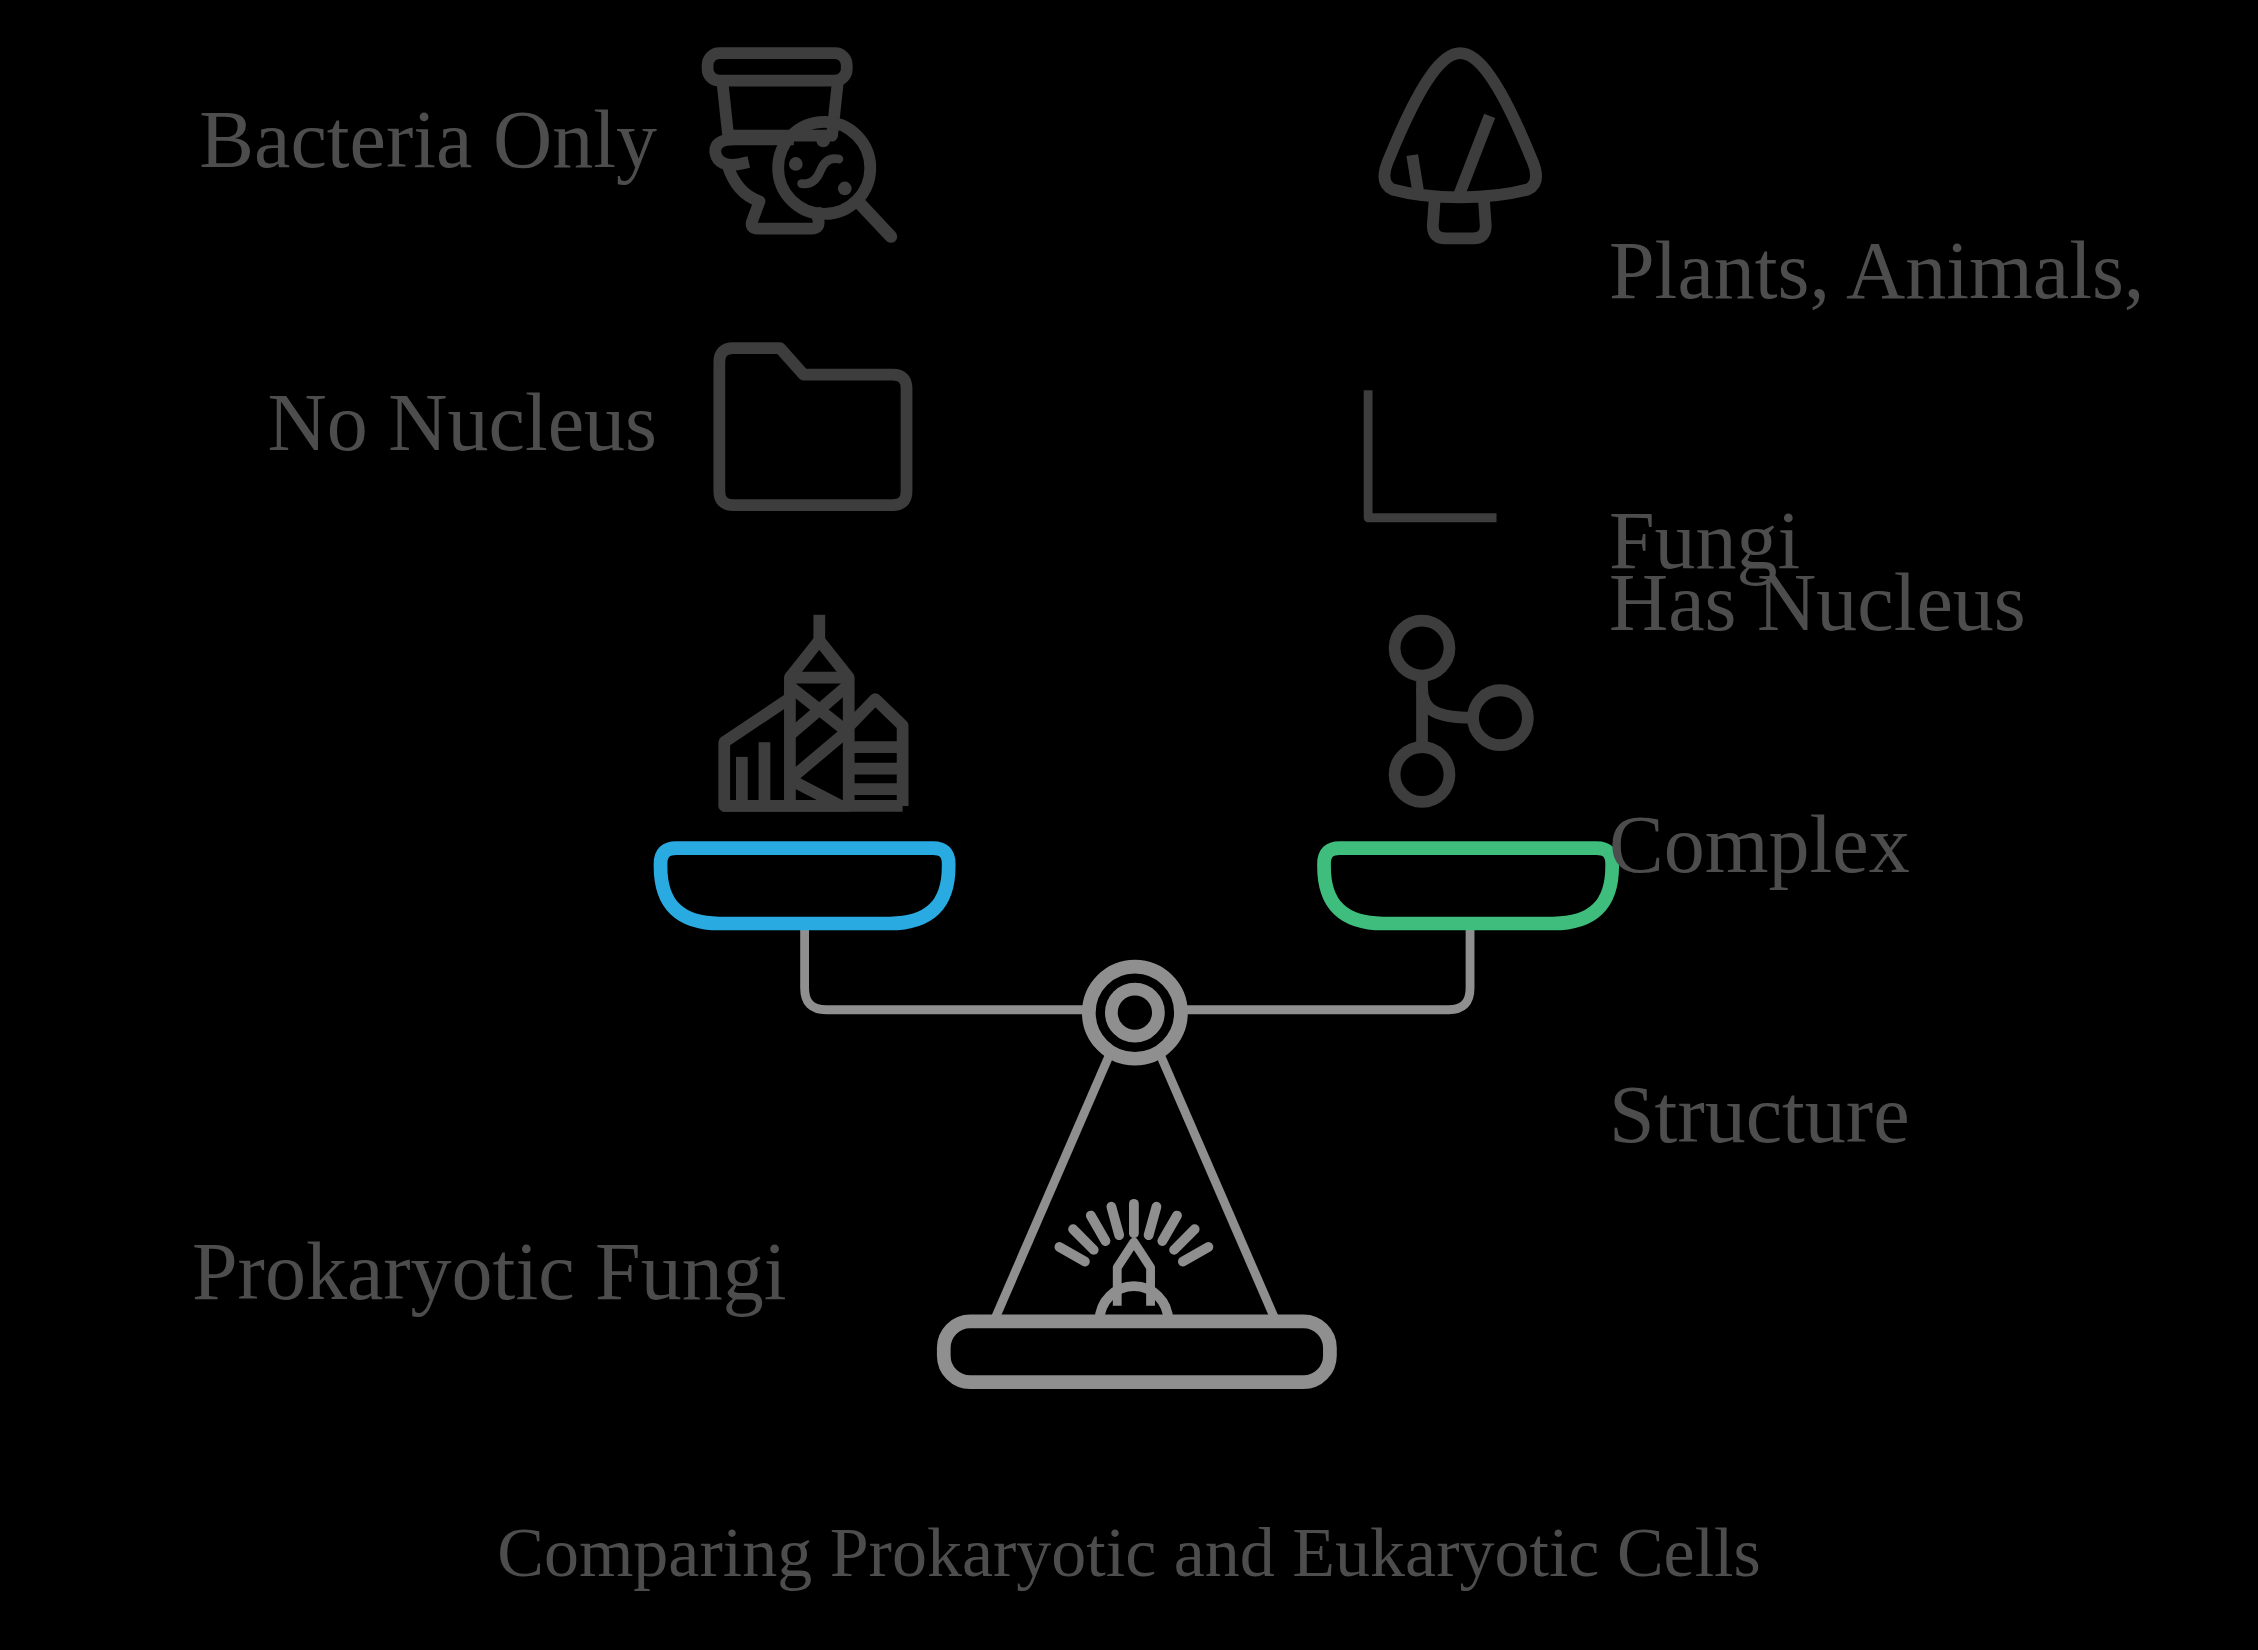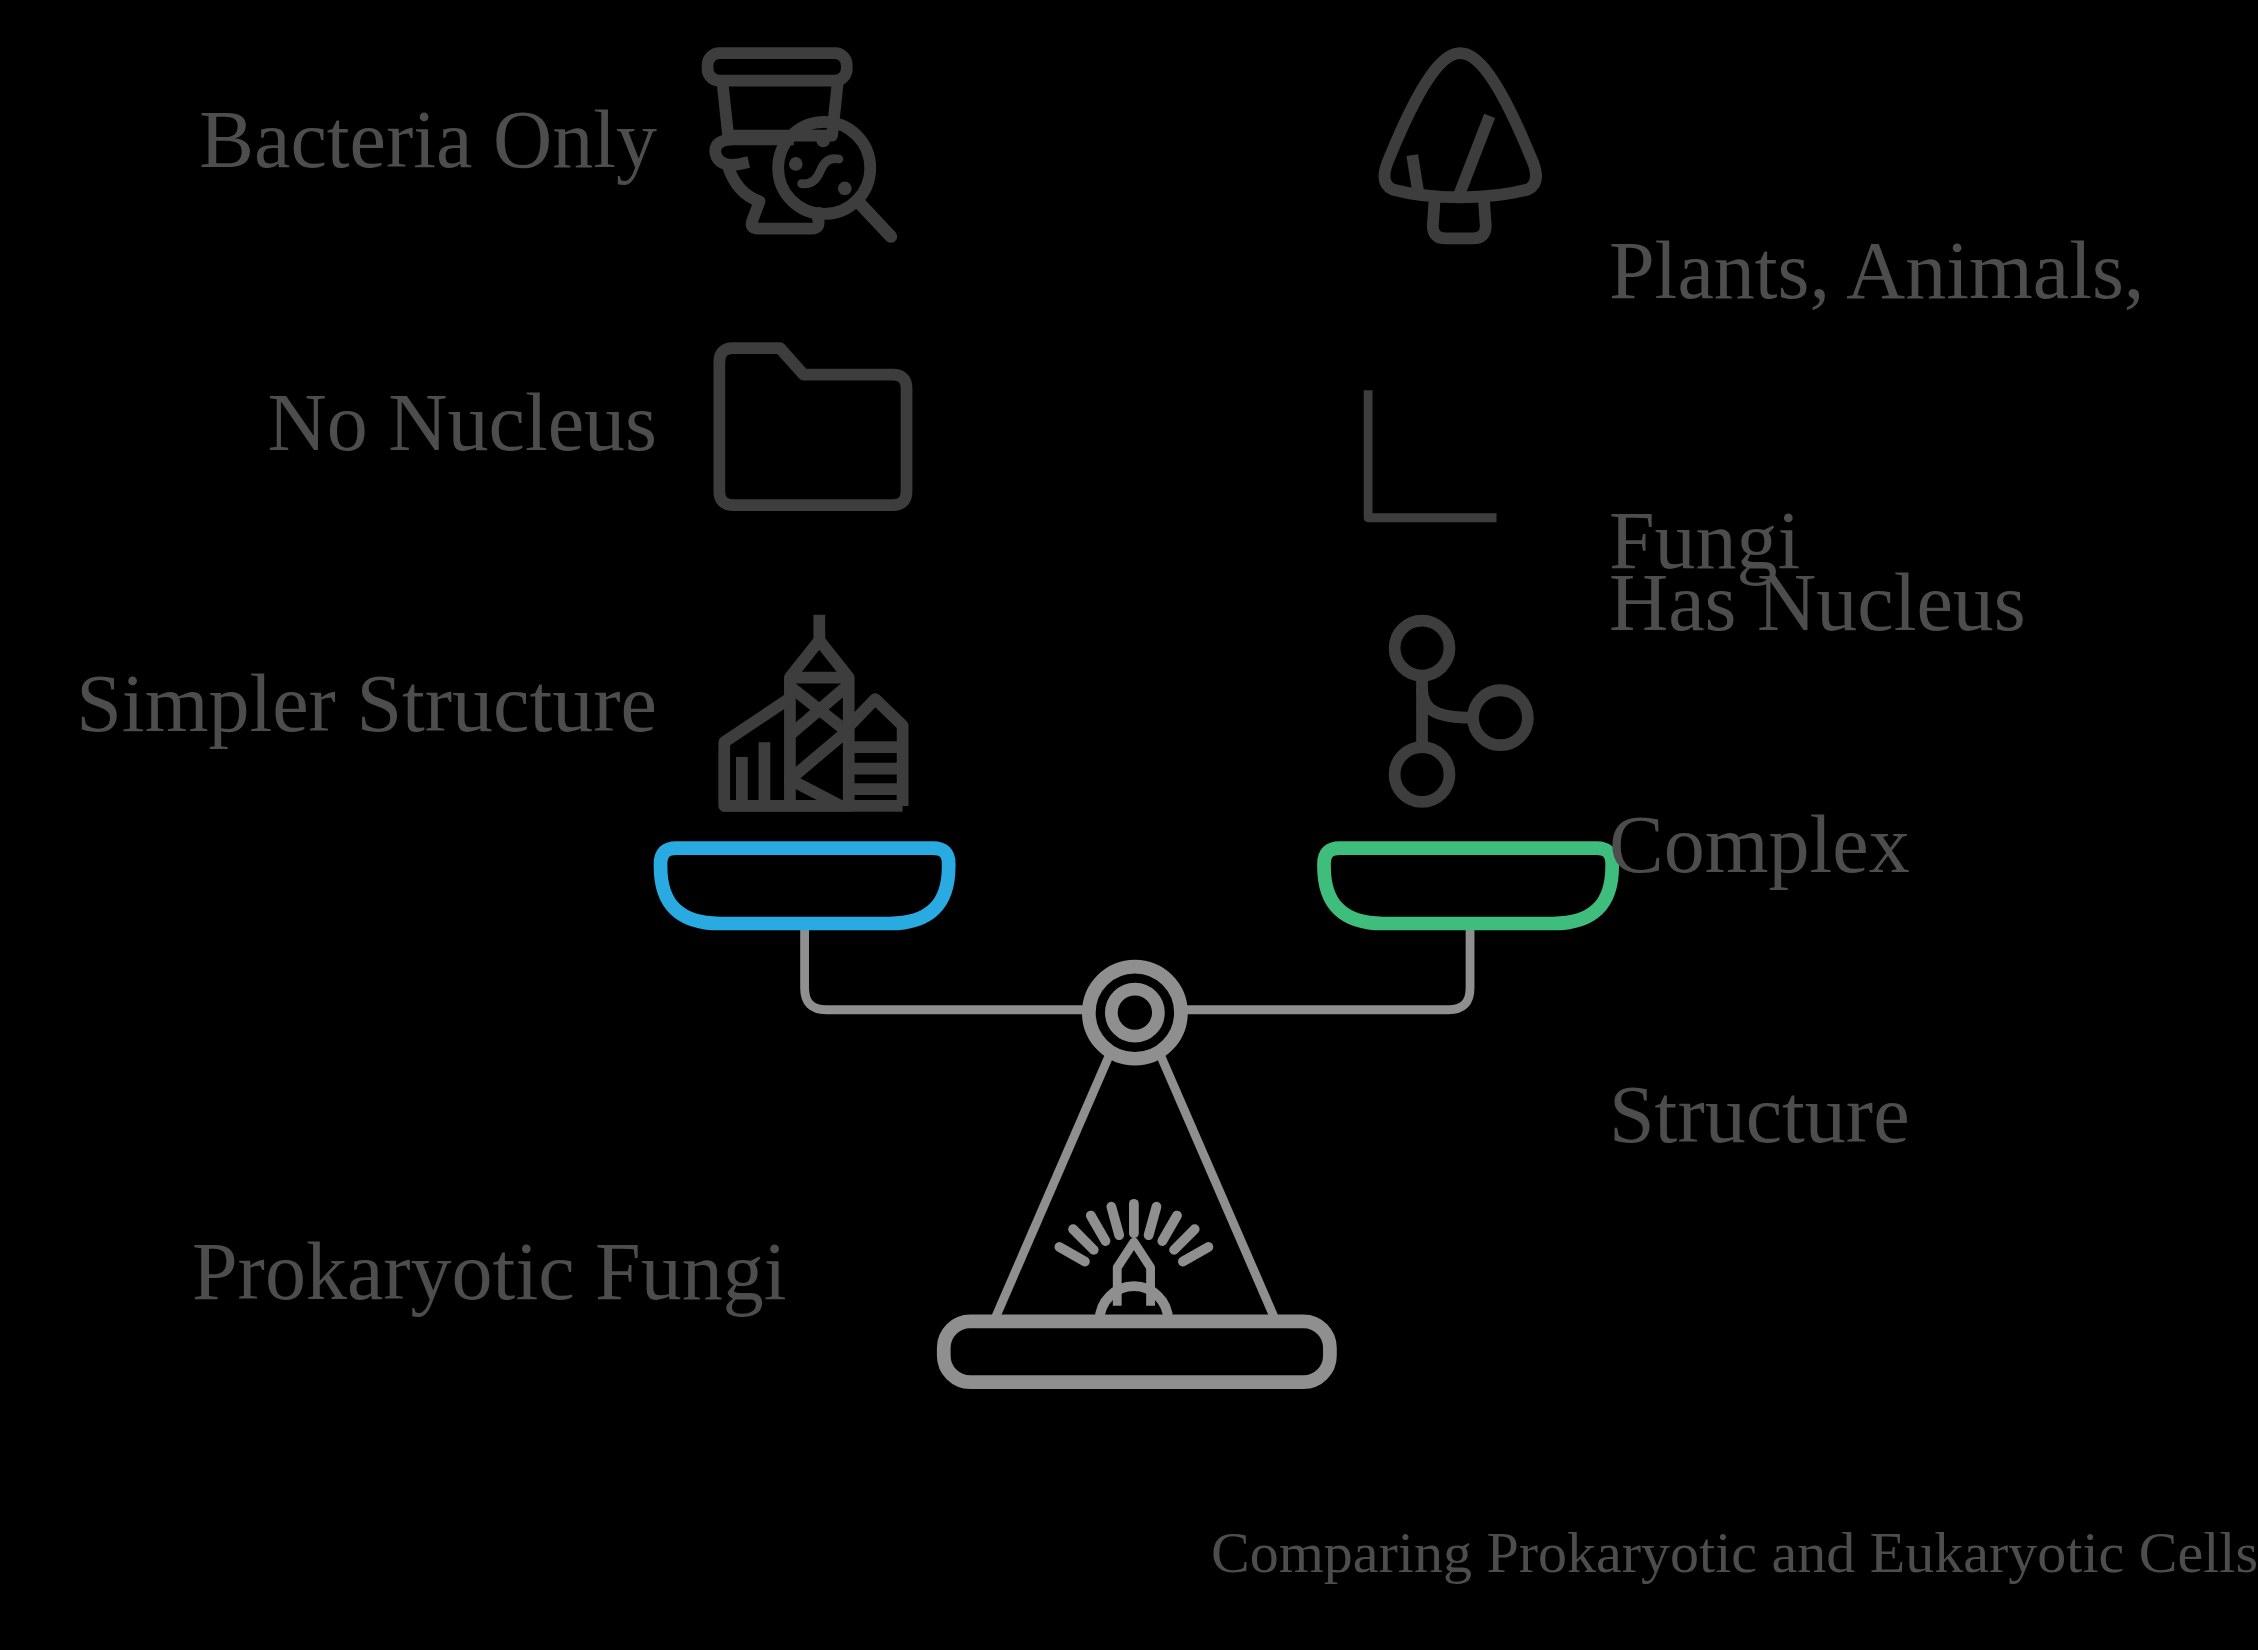--- a/index.html
+++ b/index.html
@@ -13,22 +13,22 @@
   }
   .canvas{position:absolute;left:0;top:0;width:2258px;height:1651px;display:block;}
   .label{
     position:absolute; color:var(--text);
     font-size:82px; line-height:90px; white-space:pre;
   }
   .label .ln{display:block;}
   .ra{left:0;width:657px;text-align:right;}   
   .la{left:1609px;text-align:left;}           
   .title{
-    position:absolute; left:0; right:0; text-align:right;
-    color:var(--text); font-size:58px; line-height:90px; white-space:pre;
+    position:absolute; left:0; right:0; text-align:center;
+    color:var(--text); font-size:70px; line-height:90px; white-space:pre;
   }
   
   .ic{stroke:var(--icon); fill:none; stroke-width:12; stroke-linejoin:round;}
   .icfill{fill:var(--icon); stroke:none;}
   .fr{stroke:var(--frame); fill:none;}
 </style>
 </head>
 <body>
 
 <div class="stage">
@@ -112,21 +112,20 @@
         </g>
       </g>
 
       <path d="M690,865 L952,865 Q968,865 968,881 L968,884 Q968,942 908,942 L734,942 Q674,942 674,884 L674,881 Q674,865 690,865 Z" fill="none" stroke-width="14" stroke="#29abe2"></path>
       <path d="M1367,865 L1629,865 Q1645,865 1645,881 L1645,884 Q1645,942 1585,942 L1411,942 Q1351,942 1351,884 L1351,881 Q1351,865 1367,865 Z" fill="none" stroke-width="14" stroke="#3ebd7d"></path>
     </g>
   </svg>
 
   <div class="label ra" style="top:95px">Bacteria Only</div>
   <div class="label ra" style="top:378px">No Nucleus</div>
-  <div class="label ra" style="top:659px">Simpler Structure</div>
 
   <div class="label la" style="top:378px">
     <span class="ln">Has Nucleus</span>
   </div>
   <div class="label la" style="top:46px">
     <span class="ln">Plants, Animals,</span>
     <span class="ln">Fungi</span>
   </div>
   <div class="label la" style="top:620px">
     <span class="ln">Complex</span>

